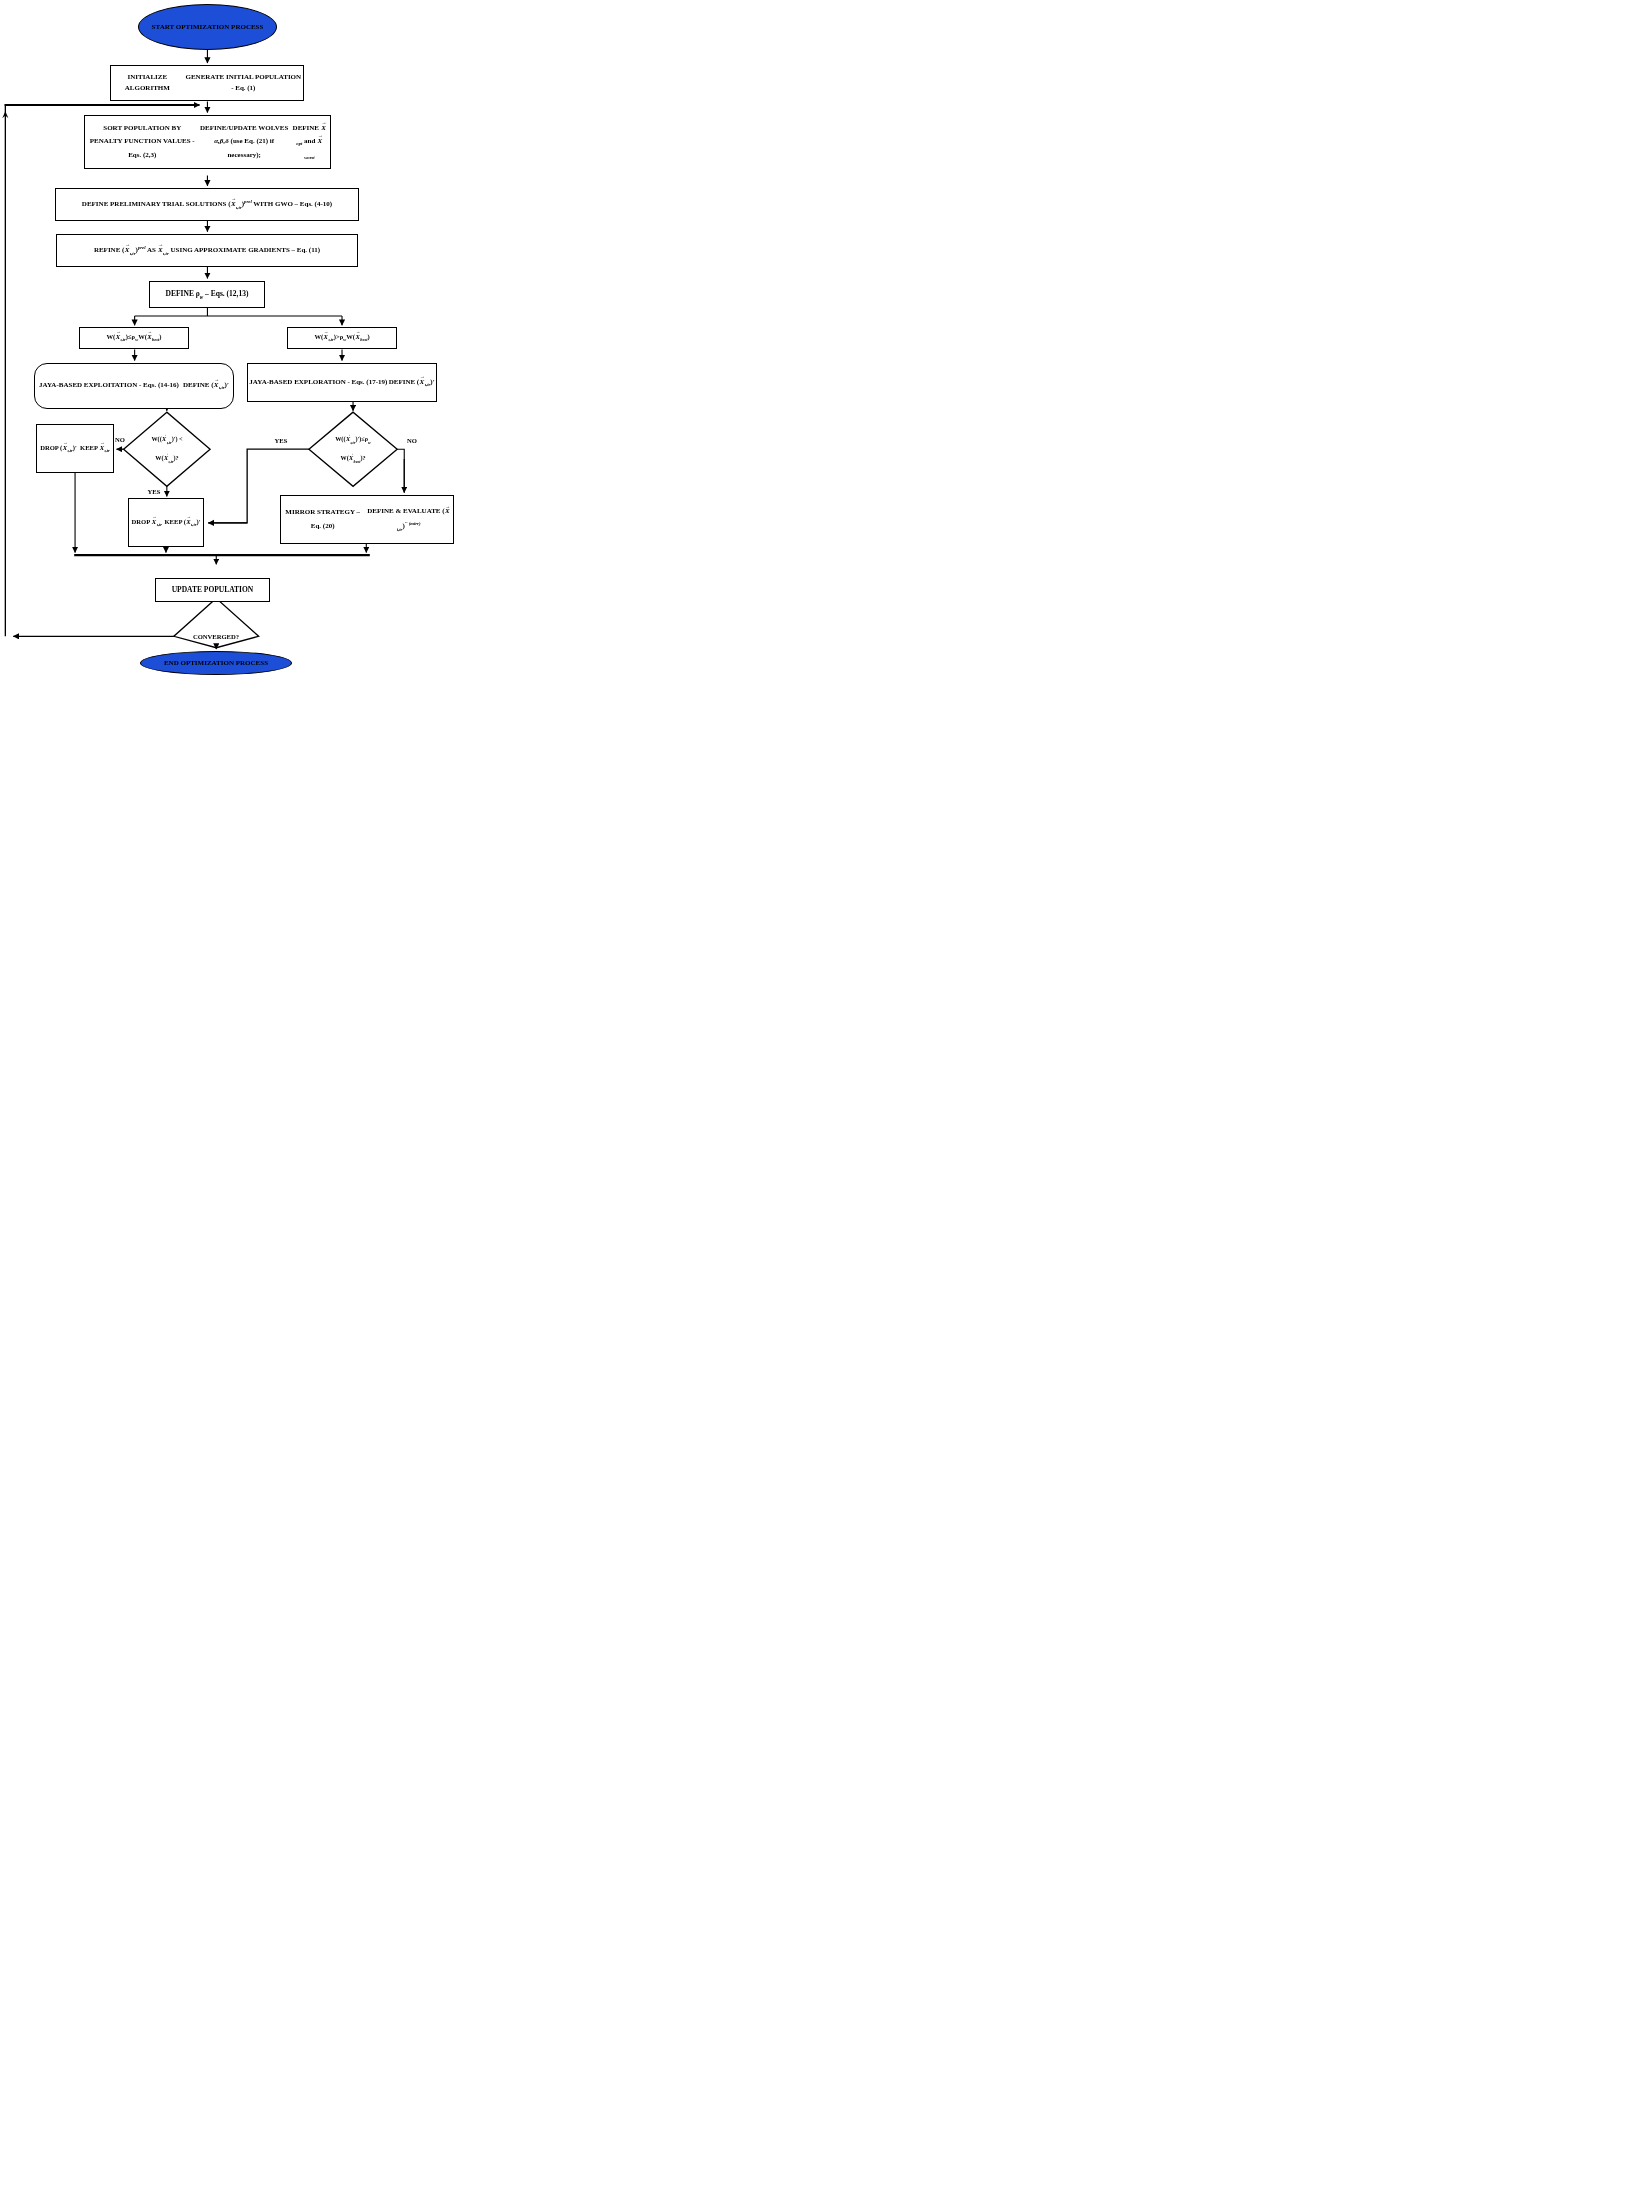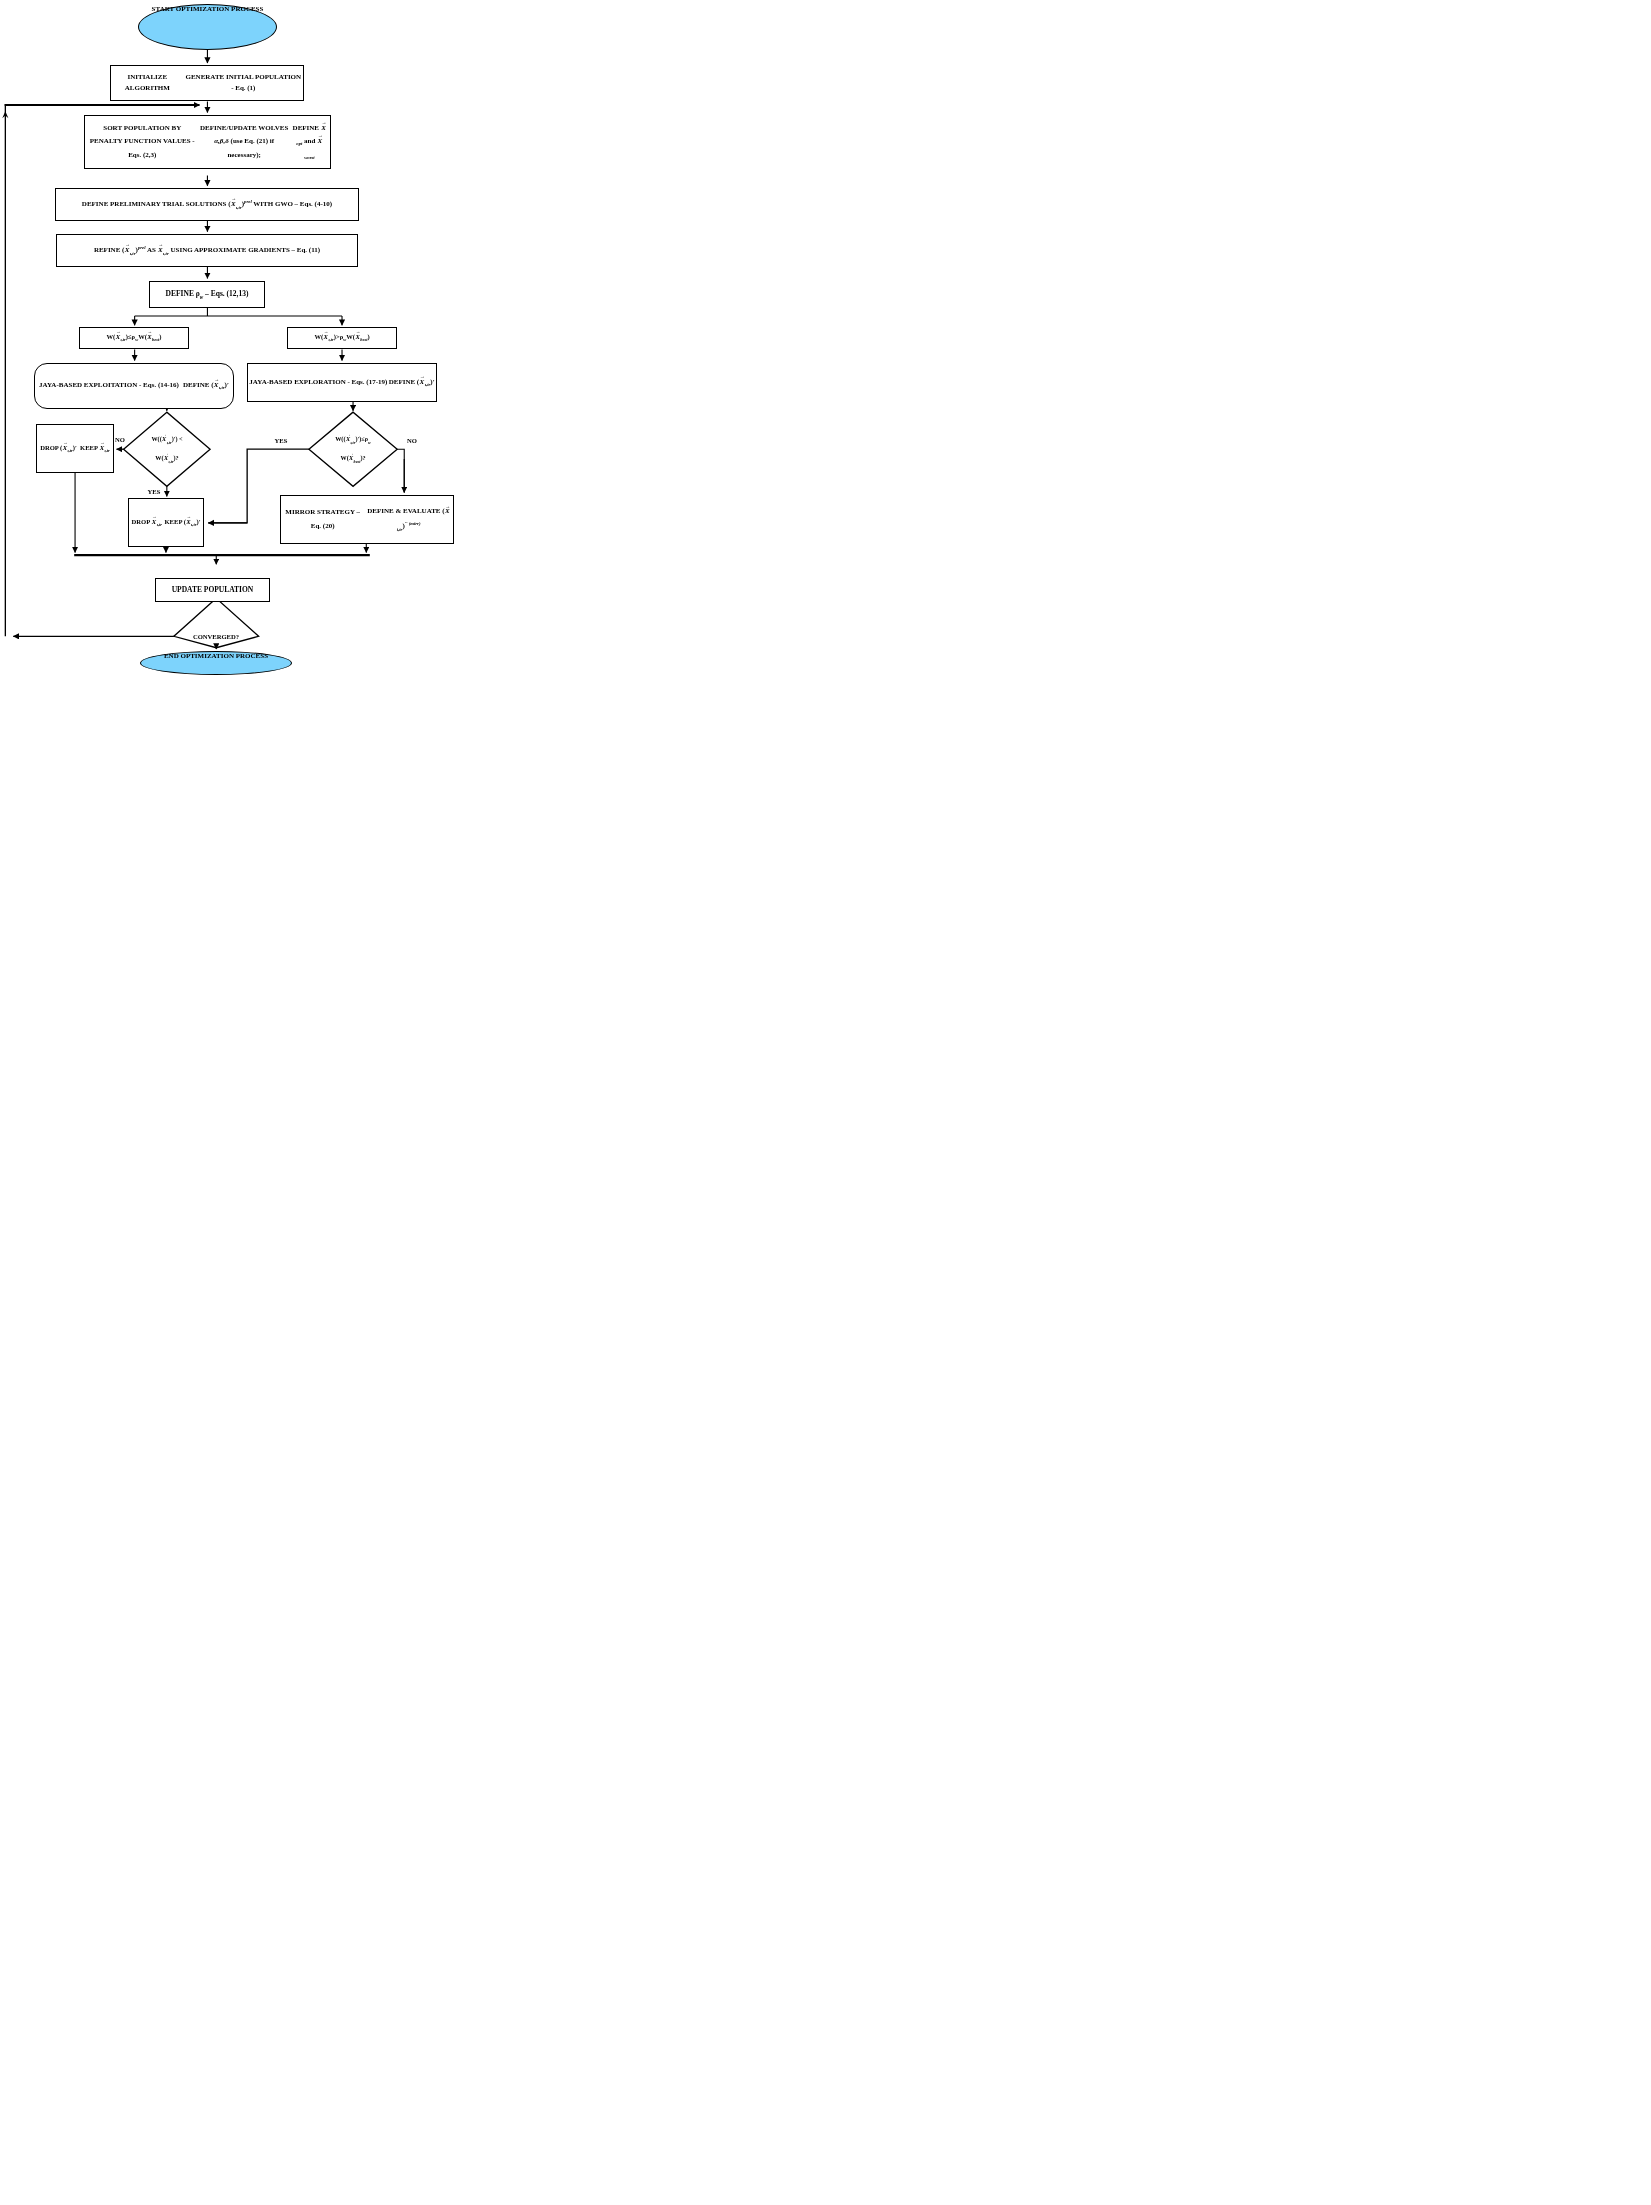--- a/index.html
+++ b/index.html
@@ -8,22 +8,22 @@
     font-family:"Liberation Serif","DejaVu Serif",serif;
     font-weight:bold;color:#000;overflow:hidden;
   }
   #wires{position:absolute;left:0;top:0;width:459px;height:676px;}
   .node{
     position:absolute;border:1.3px solid #000;background:#fff;
     display:flex;flex-direction:row;justify-content:space-evenly;align-items:center;
     text-align:center;box-sizing:border-box;line-height:1.55;
   }
   .ellipse{
-    position:absolute;border:1.3px solid #000;border-radius:50%;background:#7dd3fc;
-    display:flex;align-items:flex-start;justify-content:center;text-align:center;box-sizing:border-box;
+    position:absolute;border:1.3px solid #000;border-radius:50%;background:#1d4ed8;
+    display:flex;align-items:center;justify-content:center;text-align:center;box-sizing:border-box;
   }
   .dtext{position:absolute;transform:translate(-50%,-50%);white-space:nowrap;text-align:center;}
   .elabel{position:absolute;transform:translate(-50%,-50%);font-size:6.6px;white-space:nowrap;}
   .fs17{font-size:7.5px;} .fs16{font-size:7px;} .fs15{font-size:6.6px;} .fs14{font-size:6.2px;}
   .vec{position:relative;display:inline-block;font-style:italic;padding:0 0.4px;}
   .vec::before{
     content:"\2192";position:absolute;left:55%;transform:translateX(-50%);
     top:-0.78em;font-size:0.72em;font-style:normal;letter-spacing:-0.4px;
   }
   sub{font-size:0.68em;font-style:italic;} sup{font-size:0.68em;font-style:italic;}

